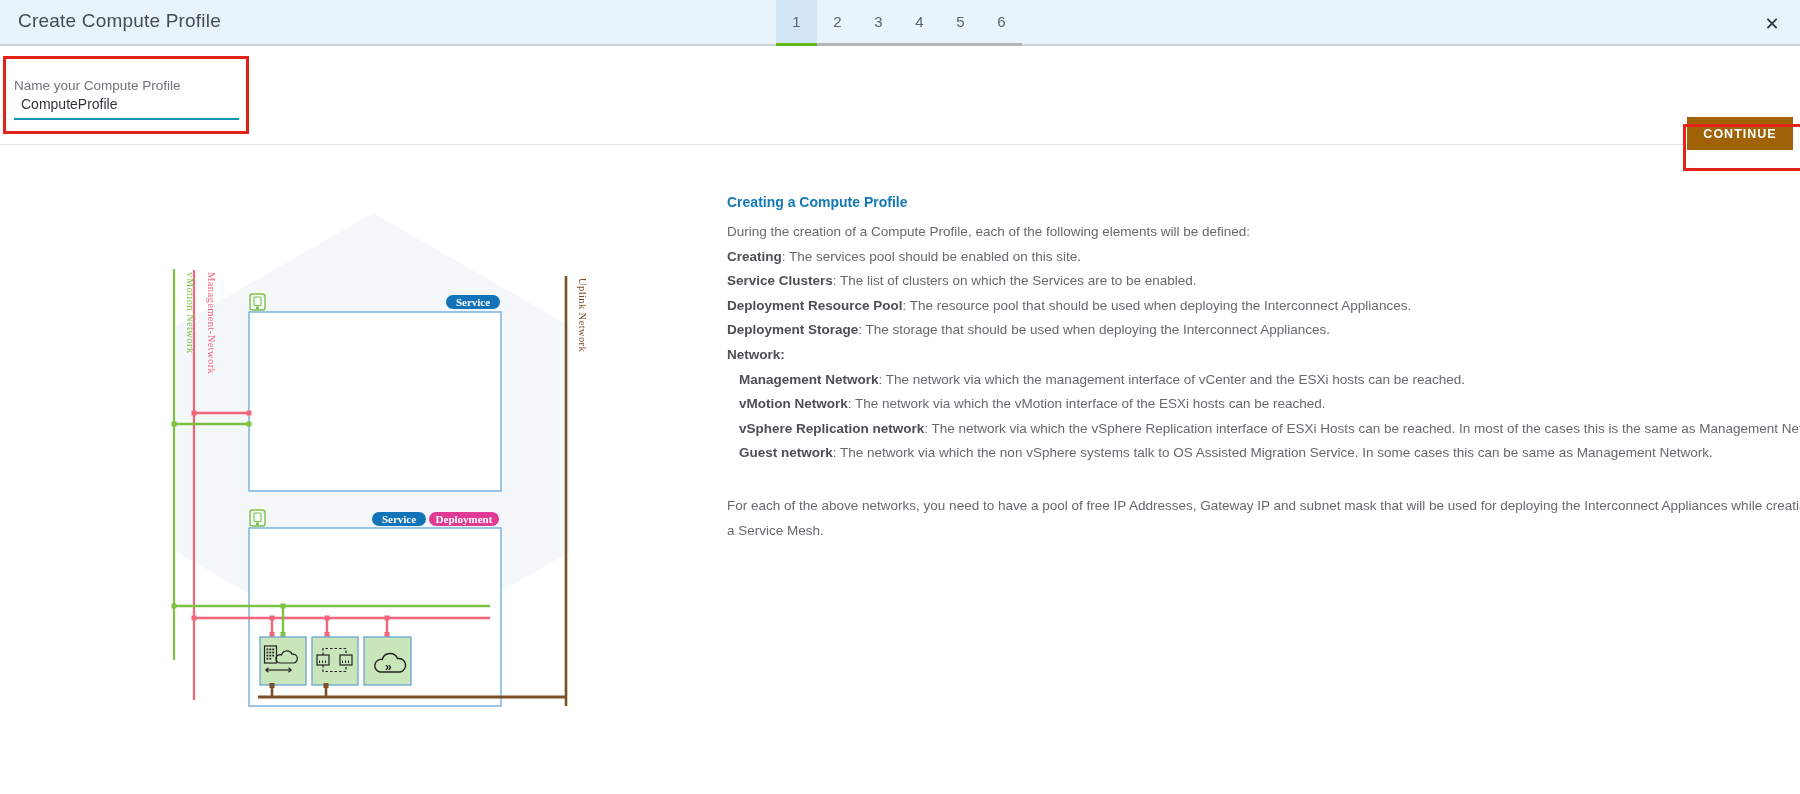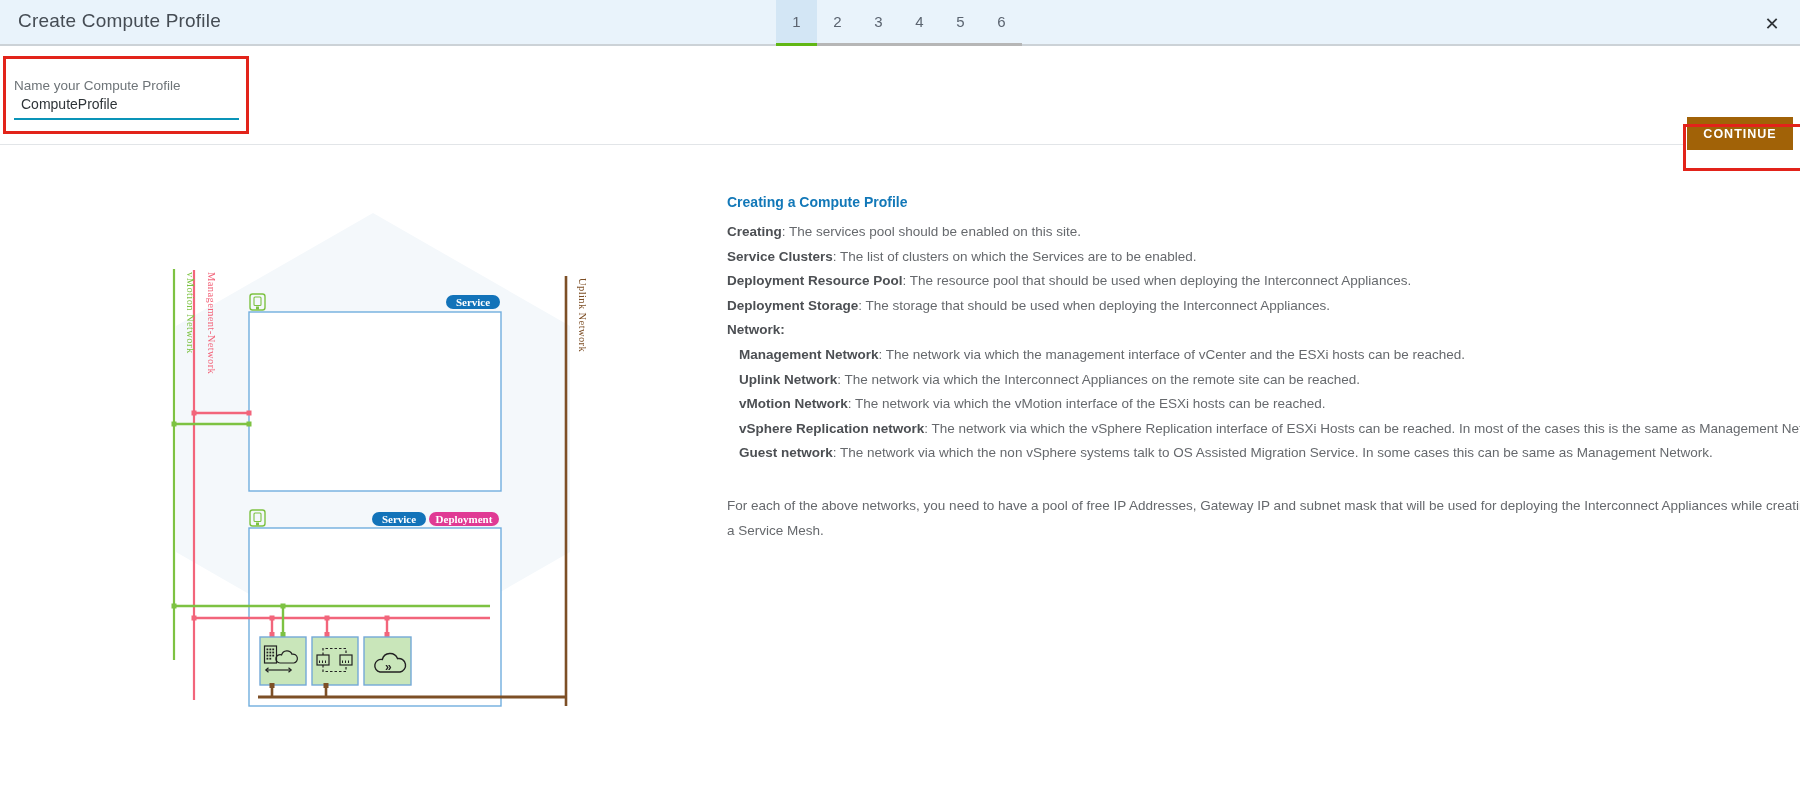--- a/index.html
+++ b/index.html
@@ -165,30 +165,30 @@
 
     <line x1="272" y1="685" x2="272" y2="697" stroke="#7d4f26" stroke-width="2.6"></line>
     <rect x="269.5" y="683" width="5" height="5" fill="#7d4f26"></rect>
     <line x1="326" y1="685" x2="326" y2="697" stroke="#7d4f26" stroke-width="2.6"></line>
     <rect x="323.5" y="683" width="5" height="5" fill="#7d4f26"></rect>
     <line x1="258" y1="697" x2="566" y2="697" stroke="#7d4f26" stroke-width="2.8"></line>
   </svg>
 
   <div class="info">
     <h2>Creating a Compute Profile</h2>
+    <div class="iline">During the creation of a Compute Profile, each of the following elements will be defined:</div>
     <div id="items">
         <div class="iline"><b>Creating</b><span>: The services pool should be enabled on this site.</span></div>
         <div class="iline"><b>Service Clusters</b><span>: The list of clusters on which the Services are to be enabled.</span></div>
         <div class="iline"><b>Deployment Resource Pool</b><span>: The resource pool that should be used when deploying the Interconnect Appliances.</span></div>
         <div class="iline"><b>Deployment Storage</b><span>: The storage that should be used when deploying the Interconnect Appliances.</span></div>
       </div>
     <div class="iline"><b>Network:</b></div>
     <div id="networks" class="indent">
         <div class="iline"><b>Management Network</b><span>: The network via which the management interface of vCenter and the ESXi hosts can be reached.</span></div>
-        <div class="iline"><b>Uplink Network</b><span>: The network via which the Interconnect Appliances on the remote site can be reached.</span></div>
         <div class="iline"><b>vMotion Network</b><span>: The network via which the vMotion interface of the ESXi hosts can be reached.</span></div>
         <div class="iline"><b>vSphere Replication network</b><span>: The network via which the vSphere Replication interface of ESXi Hosts can be reached. In most of the cases this is the same as Management Network.</span></div>
         <div class="iline"><b>Guest network</b><span>: The network via which the non vSphere systems talk to OS Assisted Migration Service. In some cases this can be same as Management Network.</span></div>
       </div>
     <p class="footer">
       <span>For each of the above networks, you need to have a pool of free IP Addresses, Gateway IP and subnet mask that will be used for deploying the Interconnect Appliances while creating</span><br>
       <span>a Service Mesh.</span>
     </p>
   </div>
 

